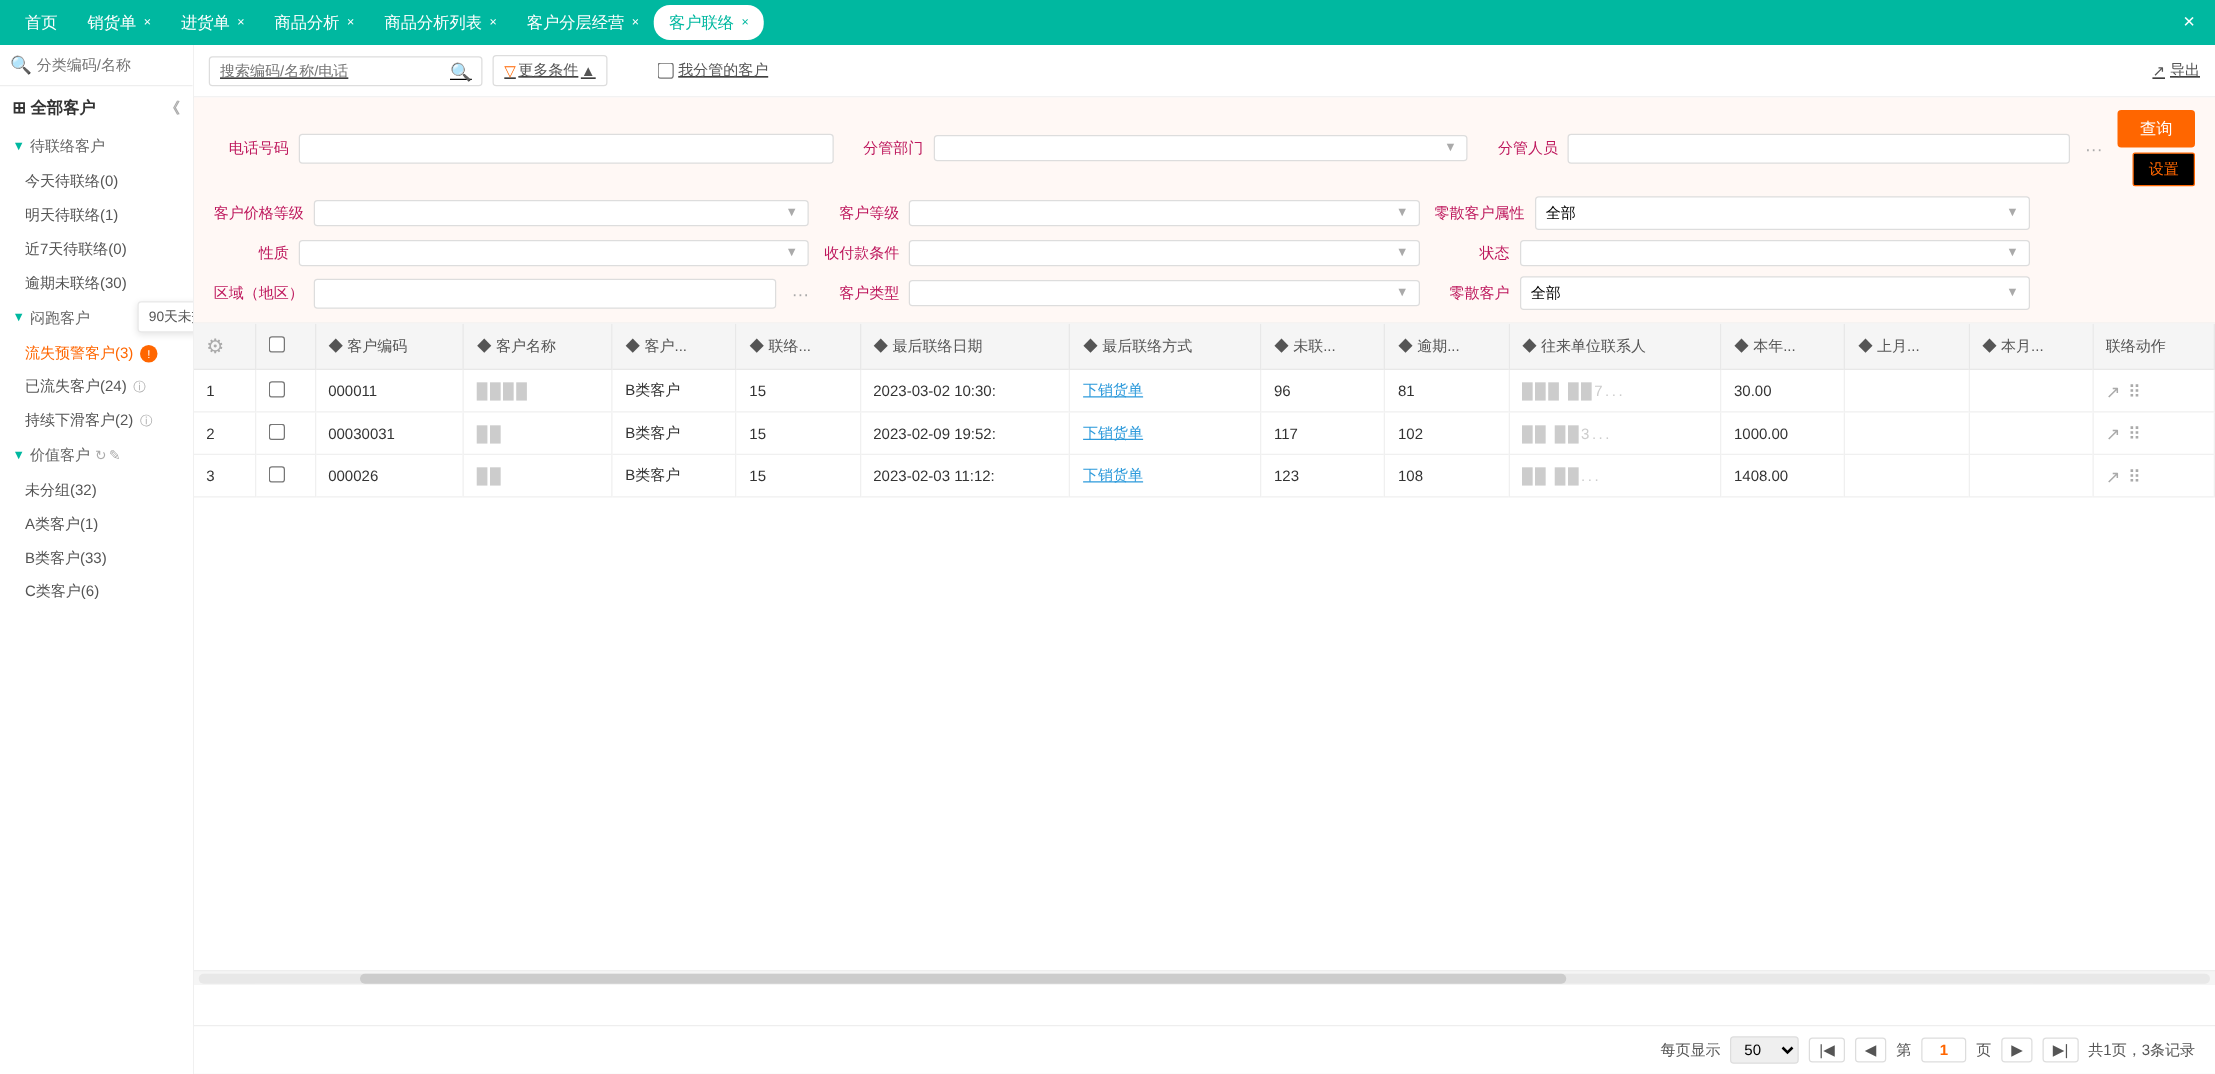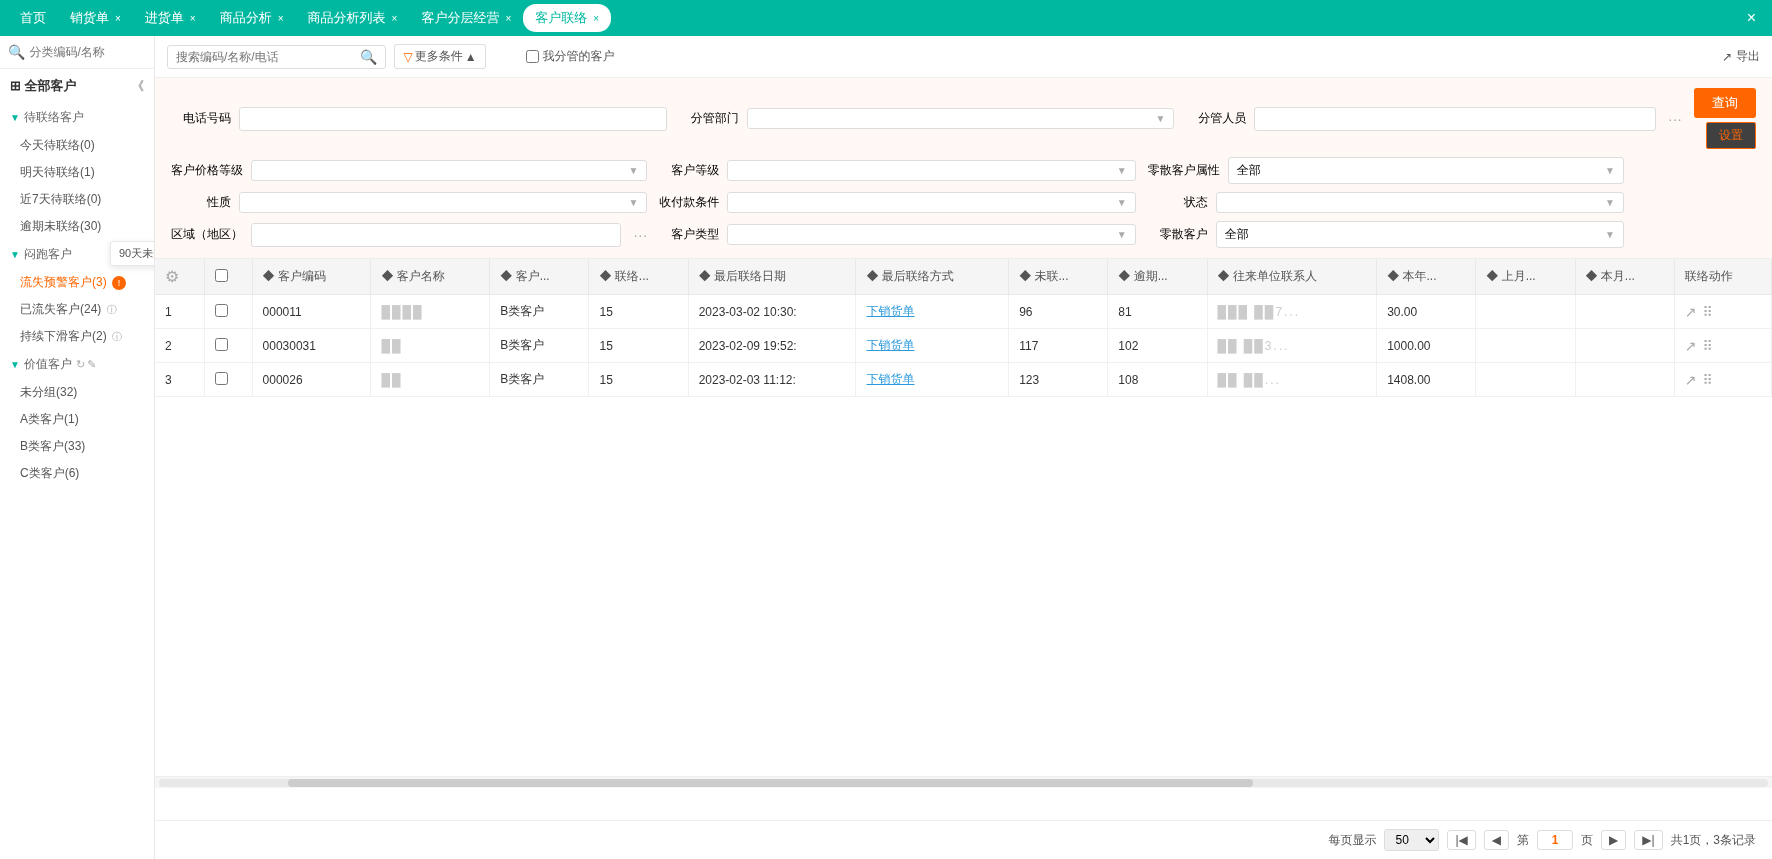--- a/index.html
+++ b/index.html
@@ -147,20 +147,21 @@
     }
 
     
     .search-toolbar {
       display: flex;
       align-items: center;
       padding: 8px 12px;
       border-bottom: 1px solid #eee;
       gap: 8px;
       background: #fff;
+      text-decoration: underline;
     }
     .search-input-wrap {
       display: flex;
       align-items: center;
       border: 1px solid #ddd;
       border-radius: 3px;
       padding: 3px 8px;
       gap: 4px;
       background: #fff;
     }
@@ -221,21 +222,21 @@
       margin-bottom: 8px;
     }
     .filter-row:last-child { margin-bottom: 0; }
     .filter-field {
       display: flex;
       align-items: center;
       gap: 8px;
       flex: 1;
     }
     .filter-label {
-      color: #000000;
+      color: #be185d;
       font-size: 12px;
       white-space: nowrap;
       min-width: 60px;
       text-align: right;
     }
     .filter-input {
       flex: 1;
       border: 1px solid #ddd;
       border-radius: 3px;
       padding: 4px 8px;
@@ -261,21 +262,21 @@
       background: #ff6600;
       color: #fff;
       border: none;
       border-radius: 3px;
       padding: 6px 18px;
       font-size: 13px;
       cursor: pointer;
       white-space: nowrap;
     }
     .settings-btn {
-      background: #404040;
+      background: #000000;
       color: #ff6600;
       border: 1px solid #ff6600;
       border-radius: 2px;
       padding: 4px 12px;
       font-size: 12px;
       cursor: pointer;
       white-space: nowrap;
     }
     .btn-group-right {
       display: flex;

